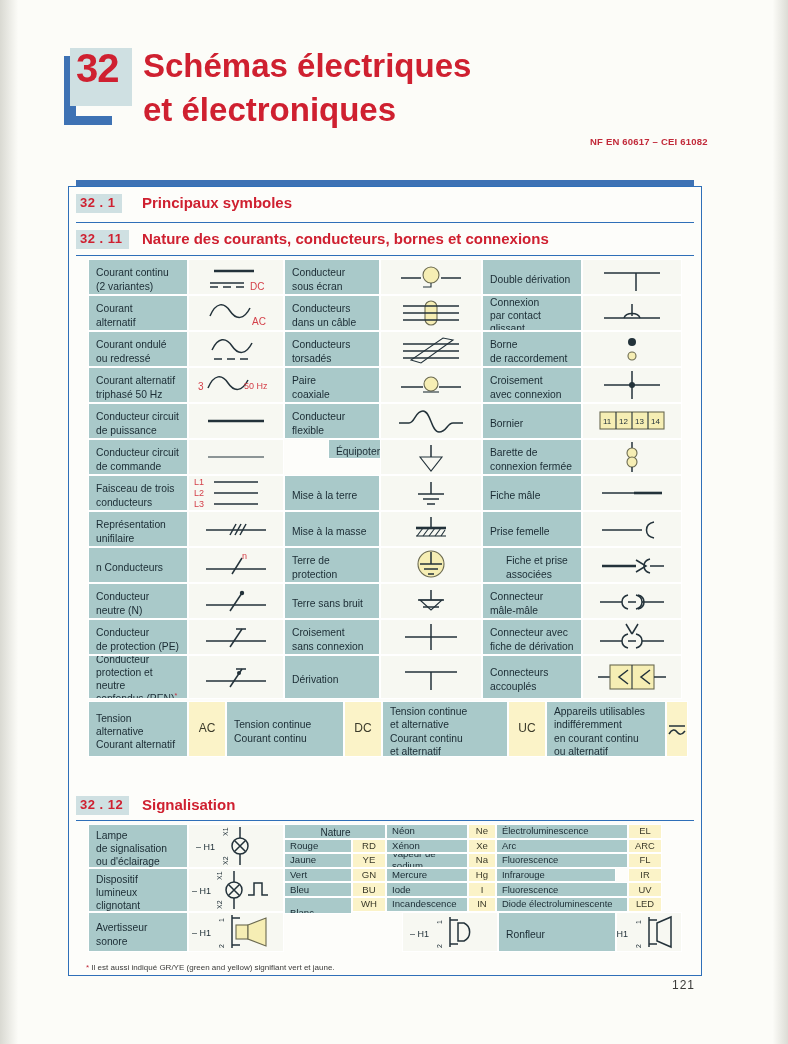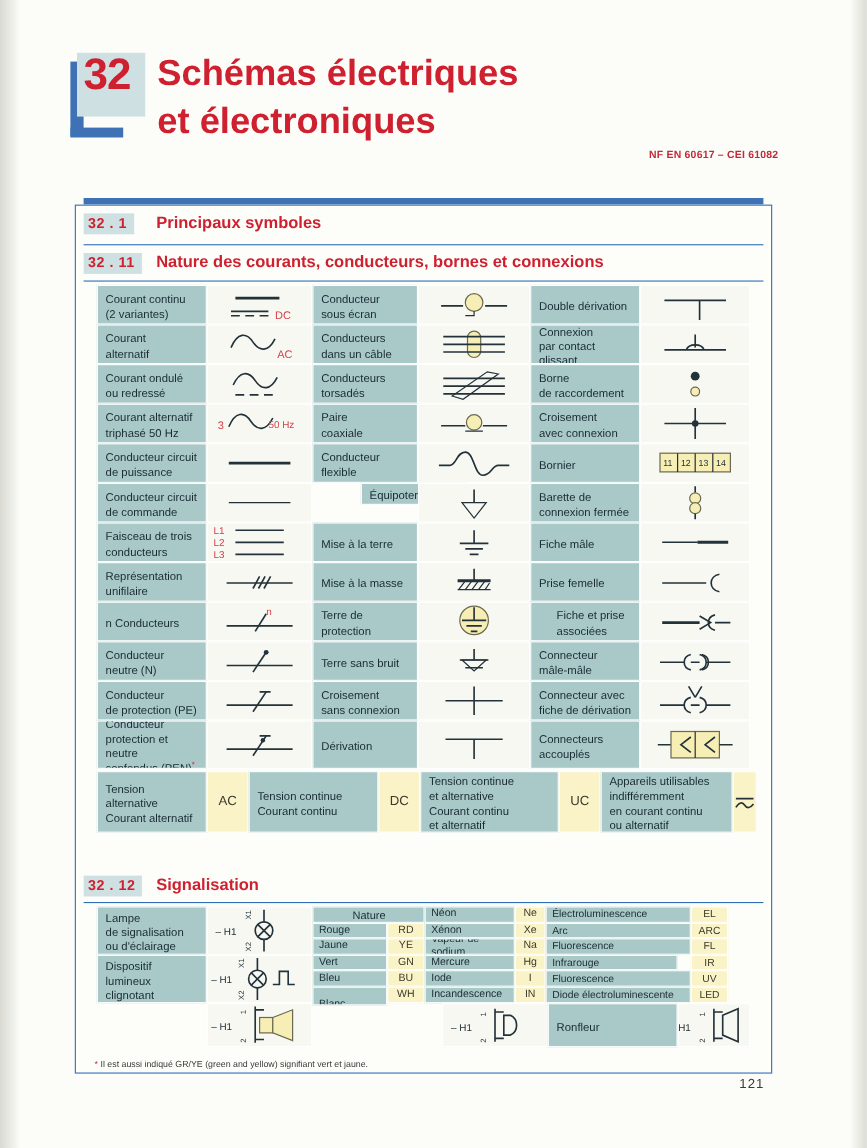--- a/index.html
+++ b/index.html
@@ -742,20 +742,23 @@
             <text class="blktxt" x="4" y="25" style="font-size:9px">– H1</text>
             <circle class="stk" cx="46" cy="21" r="8" fill="#f6eeb4"></circle>
             <path class="stk" d="M40.5 15.5 L51.5 26.5 M51.5 15.5 L40.5 26.5"></path>
             <line class="stk" x1="46" y1="2" x2="46" y2="13"></line>
             <line class="stk" x1="46" y1="29" x2="46" y2="40"></line>
             <text class="blktxt" x="34" y="11" transform="rotate(-90 34 11)" style="font-size:7px">X1</text>
             <text class="blktxt" x="34" y="40" transform="rotate(-90 34 40)" style="font-size:7px">X2</text>
             <path class="stk" d="M60 26 L66 26 L66 14 L74 14 L74 26 L80 26"></path>
           </svg>
         </div>
+      </div>
+      <div class="cell lab" style="left: 0px; top: 88px; width: 100px; height: 40px; display: flex; align-items: center;">
+        <span>Avertisseur<br>sonore</span>
       </div>
       <div class="cell sym" style="left: 100px; top: 88px; width: 96px; height: 40px;">
         <div style="width: 100%; height: 100%; display: flex; align-items: center; justify-content: center;">
           <svg width="96" height="40" viewBox="0 0 96 40">
             <text class="blktxt" x="4" y="24" style="font-size:9px">– H1</text>
             <line class="stk" x1="44" y1="3" x2="44" y2="36"></line>
             <line class="stk" x1="44" y1="6" x2="52" y2="6"></line>
             <line class="stk" x1="44" y1="33" x2="52" y2="33"></line>
             <rect class="fillY" x="48" y="13" width="12" height="14"></rect>
             <path class="fillY" d="M60 13 L78 6 L78 34 L60 27 Z"></path>

